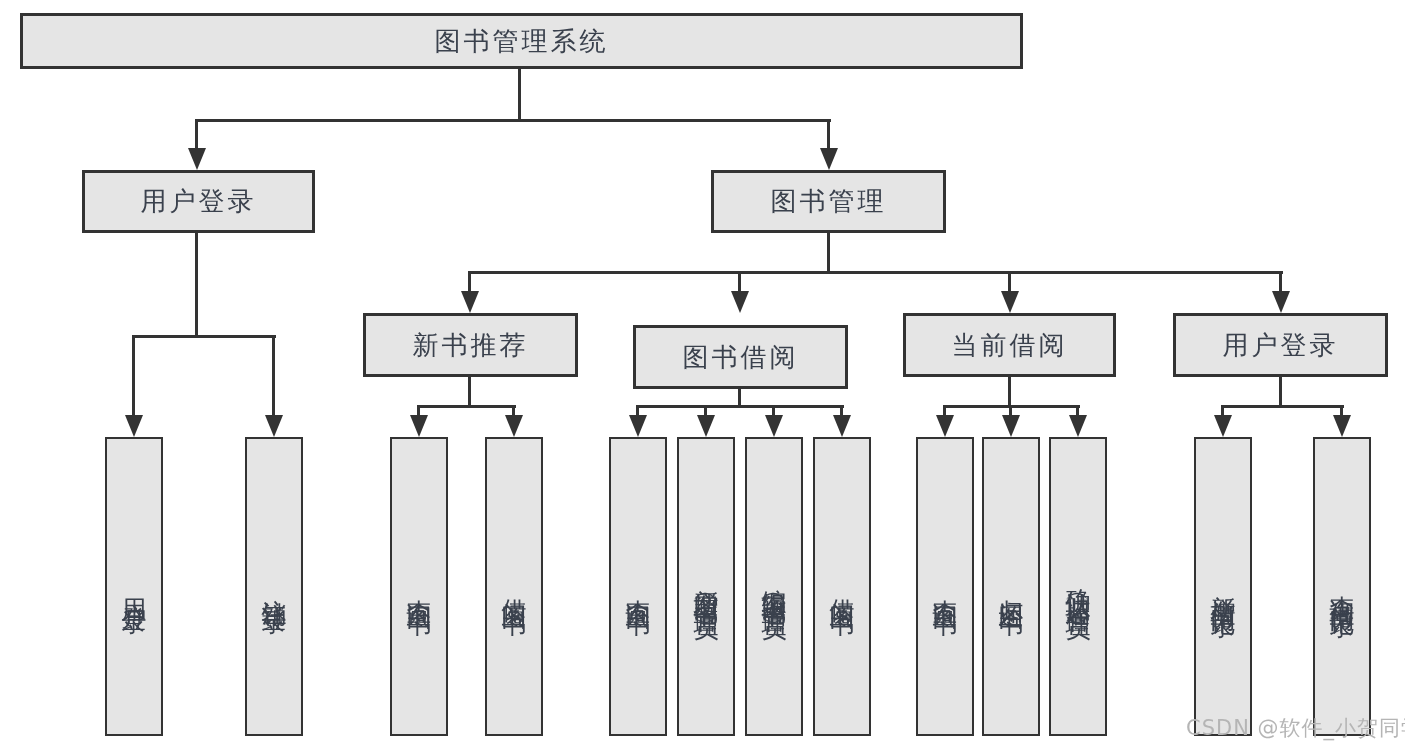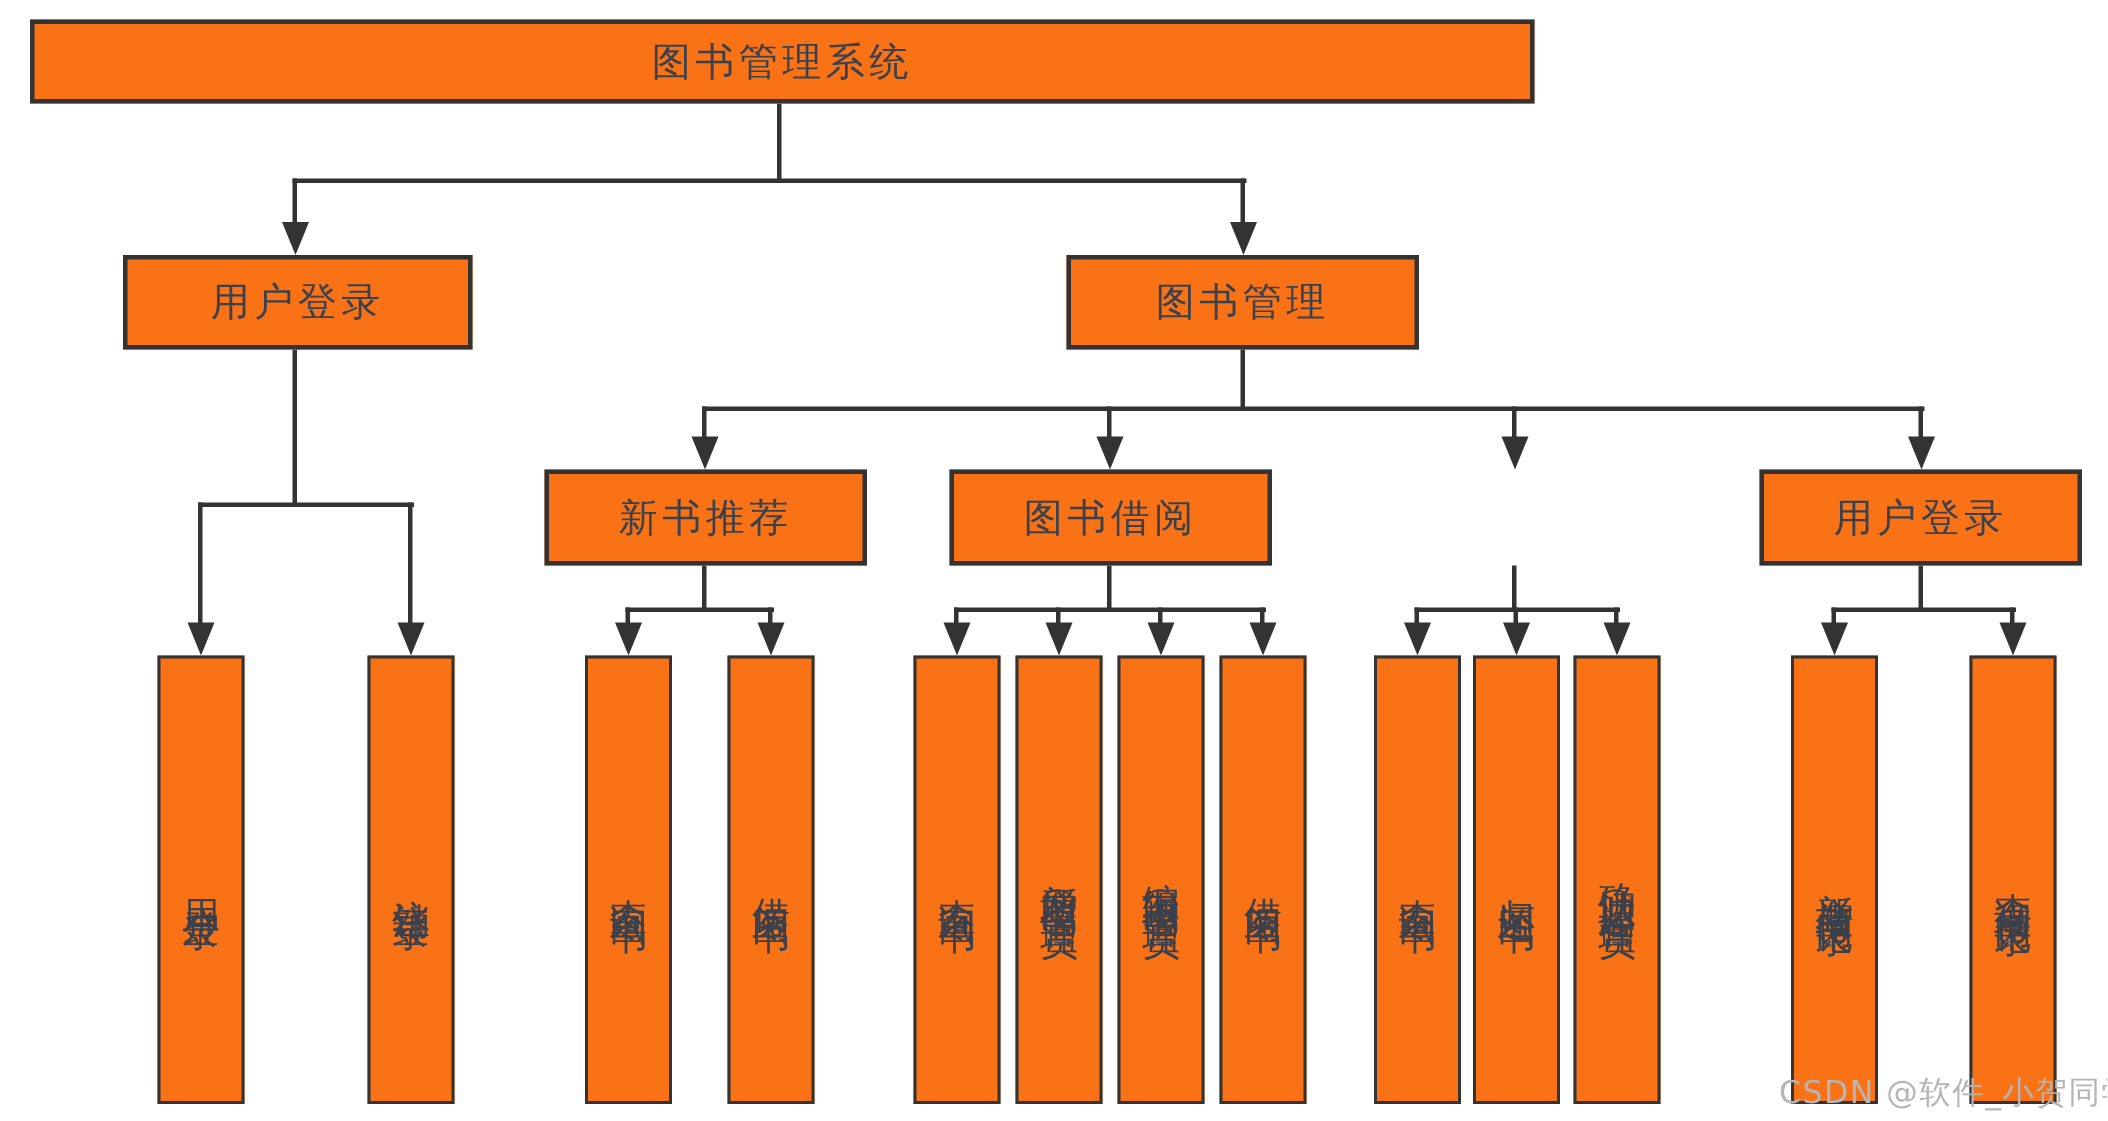--- a/index.html
+++ b/index.html
@@ -4,21 +4,21 @@
 <style>
   * { margin:0; padding:0; box-sizing:border-box; }
   html,body { background:#ffffff; }
   body { font-family:"DejaVu Sans", sans-serif; }
   #canvas {
     position:relative; width:1405px; height:747px;
     background:var(--background,#fff); overflow:hidden;
     color:var(--text,#3a414d);
   }
   .box {
-    position:absolute; background:#f97316;
+    position:absolute; background:#e5e5e5;
     border:3px solid var(--line,#333);
     display:flex; align-items:center; justify-content:center;
   }
   .hbox { font-size:26px; letter-spacing:3px; }
   .vbox { border-width:2px; font-size:25px; top:437px; width:58px; height:299px; }
   .vbox span { writing-mode:vertical-rl; text-orientation:mixed; letter-spacing:4px; }
   .ln { position:absolute; background:var(--line,#333); }
   .ar {
     position:absolute; width:0; height:0;
     border-left:9px solid transparent; border-right:9px solid transparent;
@@ -99,22 +99,25 @@
   </div>
   <div class="box hbox" style="left:82px;top:170px;width:233px;height:63px">
     <span>用户登录</span>
   </div>
   <div class="box hbox" style="left:363px;top:313px;width:215px;height:64px">
     <span>新书推荐</span>
   </div>
   <div class="box hbox" style="left:711px;top:170px;width:235px;height:63px">
     <span>图书管理</span>
   </div>
-  <div class="box hbox" style="left:633px;top:313px;width:215px;height:64px">
+  <div class="box hbox" style="left:633px;top:325px;width:215px;height:64px">
     <span>图书借阅</span>
+  </div>
+  <div class="box hbox" style="left:903px;top:313px;width:213px;height:64px">
+    <span>当前借阅</span>
   </div>
   <div class="box hbox" style="left:1173px;top:313px;width:215px;height:64px">
     <span>用户登录</span>
   </div>
 
   <div class="box vbox" style="left:105px">
     <span>用户登录</span>
   </div>
   <div class="box vbox" style="left:245px">
     <span>注销登录</span>

